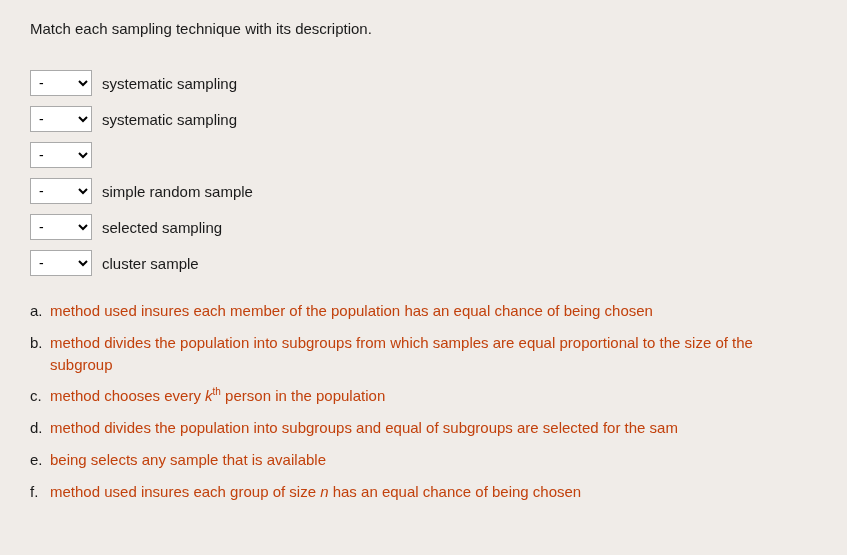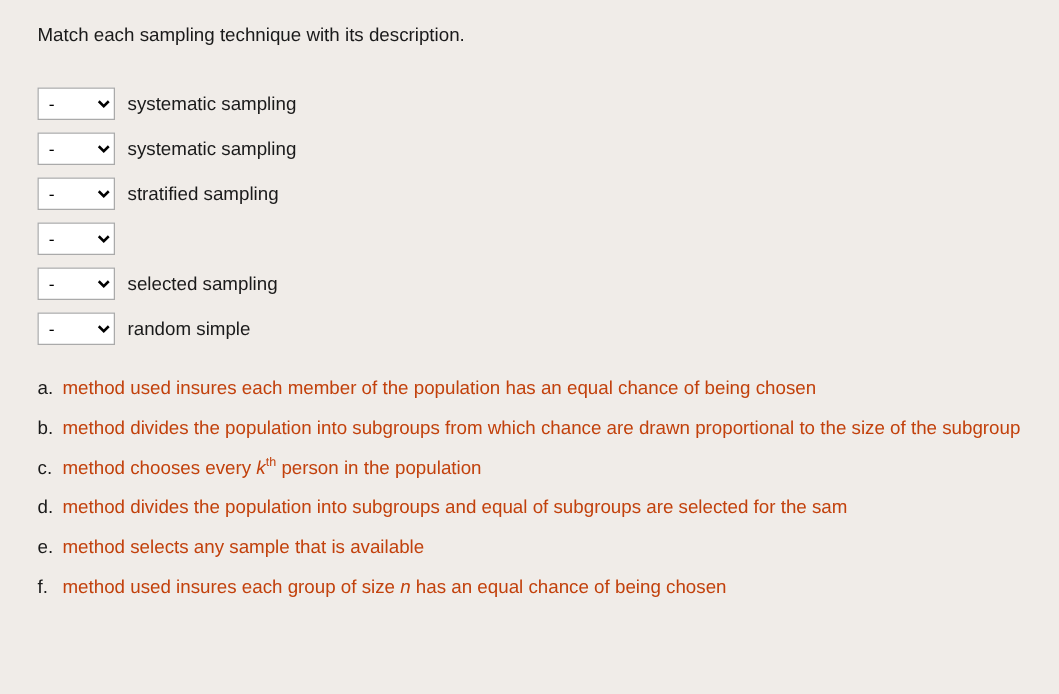--- a/index.html
+++ b/index.html
@@ -94,54 +94,54 @@
 <div class="match-row">
       <select class="match-select"><option value="-">-</option><option value="a">a</option><option value="b">b</option><option value="c">c</option><option value="d">d</option><option value="e">e</option><option value="f">f</option></select>
       <span class="match-label">systematic sampling</span>
     </div>
     <div class="match-row">
       <select class="match-select"><option value="-">-</option><option value="a">a</option><option value="b">b</option><option value="c">c</option><option value="d">d</option><option value="e">e</option><option value="f">f</option></select>
       <span class="match-label">systematic sampling</span>
     </div>
     <div class="match-row">
       <select class="match-select"><option value="-">-</option><option value="a">a</option><option value="b">b</option><option value="c">c</option><option value="d">d</option><option value="e">e</option><option value="f">f</option></select>
-      <span class="match-label">stratified sampling</span>
     </div>
     <div class="match-row">
       <select class="match-select"><option value="-">-</option><option value="a">a</option><option value="b">b</option><option value="c">c</option><option value="d">d</option><option value="e">e</option><option value="f">f</option></select>
+      <span class="match-label">simple random sample</span>
     </div>
     <div class="match-row">
       <select class="match-select"><option value="-">-</option><option value="a">a</option><option value="b">b</option><option value="c">c</option><option value="d">d</option><option value="e">e</option><option value="f">f</option></select>
       <span class="match-label">selected sampling</span>
     </div>
     <div class="match-row">
       <select class="match-select"><option value="-">-</option><option value="a">a</option><option value="b">b</option><option value="c">c</option><option value="d">d</option><option value="e">e</option><option value="f">f</option></select>
-      <span class="match-label">random simple</span>
+      <span class="match-label">cluster sample</span>
     </div>
   </div>
 
 <div class="descriptions-section">
 
 <div class="desc-row">
       <span class="desc-letter">a.</span>
       <span class="desc-text">method used insures each member of the population has an equal chance of being chosen</span>
     </div>
     <div class="desc-row">
       <span class="desc-letter">b.</span>
-      <span class="desc-text">method divides the population into subgroups from which chance are drawn proportional to the size of the subgroup</span>
+      <span class="desc-text">method divides the population into subgroups from which samples are equal proportional to the size of the subgroup</span>
     </div>
     <div class="desc-row">
       <span class="desc-letter">c.</span>
       <span class="desc-text">method chooses every <span class="italic">k</span><sup>th</sup> person in the population</span>
     </div>
     <div class="desc-row">
       <span class="desc-letter">d.</span>
       <span class="desc-text">method divides the population into subgroups and equal of subgroups are selected for the sam</span>
     </div>
     <div class="desc-row">
       <span class="desc-letter">e.</span>
-      <span class="desc-text">method selects any sample that is available</span>
+      <span class="desc-text">being selects any sample that is available</span>
     </div>
     <div class="desc-row">
       <span class="desc-letter">f.</span>
       <span class="desc-text">method used insures each group of size <span class="italic">n</span> has an equal chance of being chosen</span>
     </div>
   </div>
 
 </body></html>

